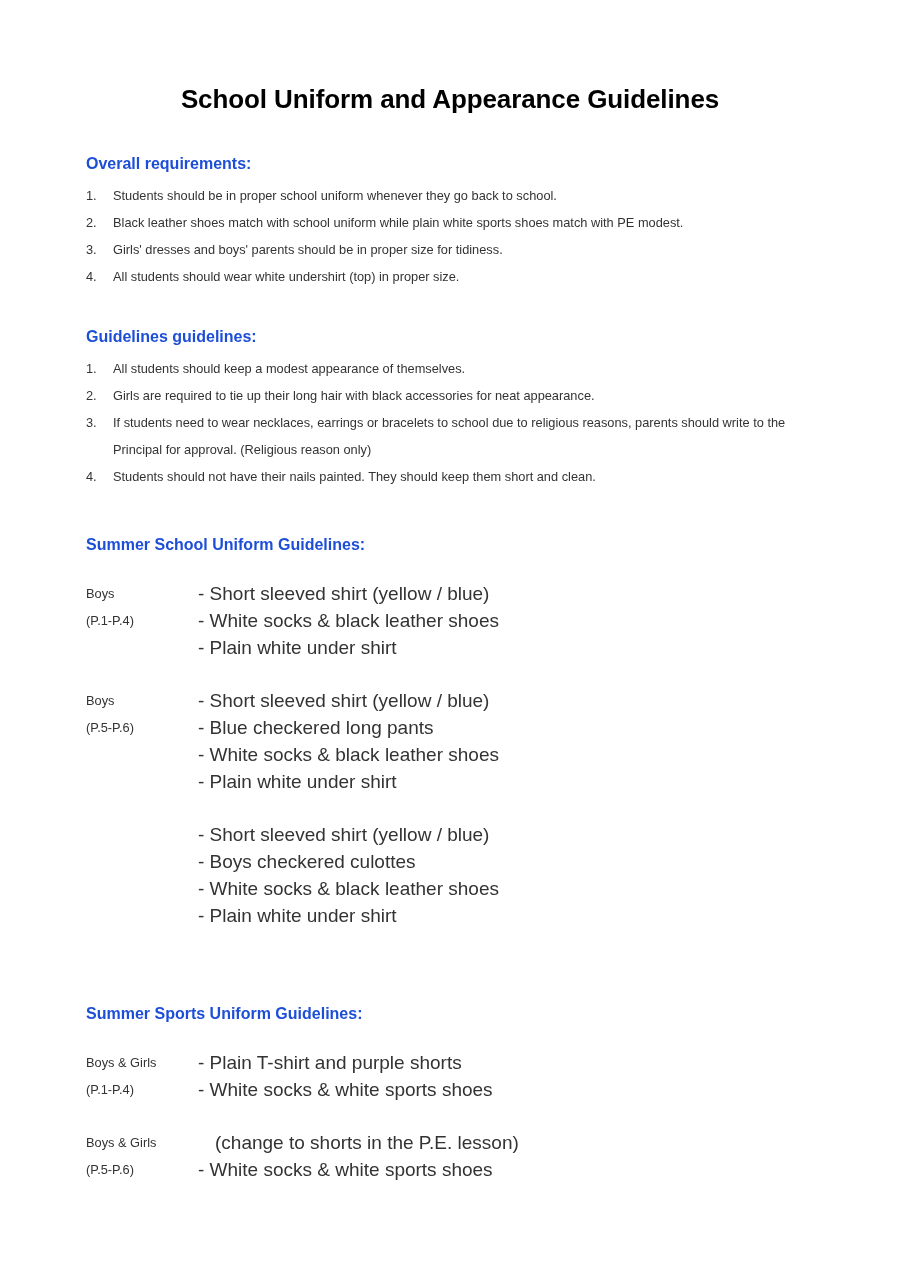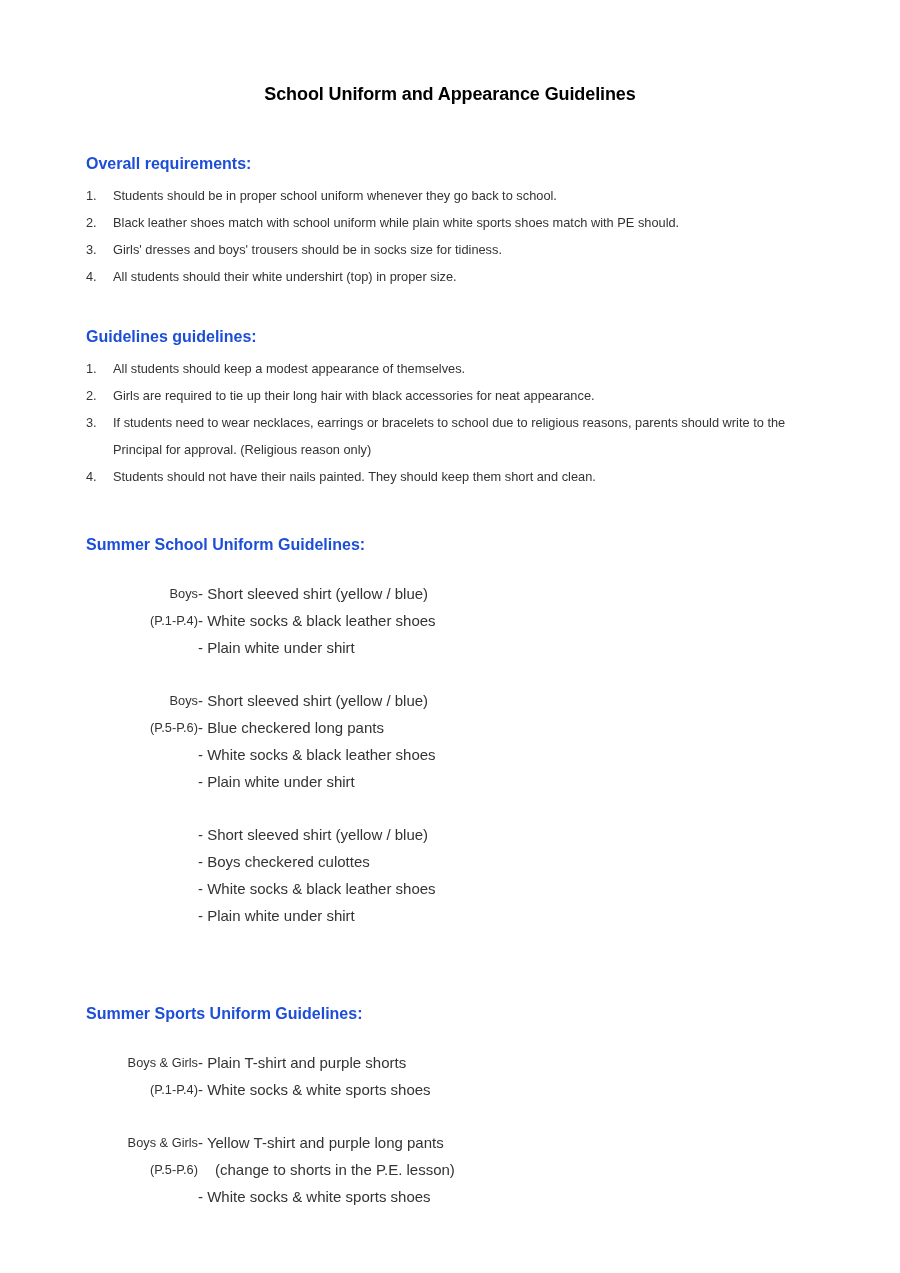--- a/index.html
+++ b/index.html
@@ -22,21 +22,21 @@
     height: 1273px;
     background: #ffffff;
     box-sizing: border-box;
   }
   .doc-title {
     position: absolute;
     left: 0;
     right: 0;
     top: 84px;
     text-align: center;
-    font-size: 18px;
+    font-size: 26px;
     font-weight: bold;
     color: #000000;
     letter-spacing: -0.1px;
   }
   .content {
     position: absolute;
     left: 86px;
     top: 155px;
     width: 724px;
   }
@@ -79,30 +79,29 @@
   }
   .spec-block .who {
     position: absolute;
     left: 0;
     top: 0;
     width: 112px;
     font-size: 12.8px;
     line-height: 27px;
     color: #333333;
     white-space: nowrap;
-    text-align: right;
   }
   .spec-block .who div { line-height: 27px; }
   .spec-block .items {
     margin: 0;
     padding: 0 0 0 112px;
     list-style: none;
   }
   .spec-block .items li {
-    font-size: 15px;
+    font-size: 19px;
     line-height: 27px;
     color: #333333;
     white-space: nowrap;
   }
   .spec-block .items li.sub {
     padding-left: 17px;
   }
   .spec-gap { height: 26px; }
 </style>
 </head>
@@ -116,29 +115,29 @@
 
     <div class="section-heading">Overall requirements:</div>
     <div class="gap-after-heading"></div>
     <ol class="num-list">
       <li>
         <span class="num">1.</span>
         <span class="txt">Students should be in proper school uniform whenever they go back to school.</span>
       </li>
       <li>
         <span class="num">2.</span>
-        <span class="txt">Black leather shoes match with school uniform while plain white sports shoes match with PE should.</span>
+        <span class="txt">Black leather shoes match with school uniform while plain white sports shoes match with PE modest.</span>
       </li>
       <li>
         <span class="num">3.</span>
-        <span class="txt">Girls' dresses and boys' trousers should be in socks size for tidiness.</span>
+        <span class="txt">Girls' dresses and boys' parents should be in proper size for tidiness.</span>
       </li>
       <li>
         <span class="num">4.</span>
-        <span class="txt">All students should their white undershirt (top) in proper size.</span>
+        <span class="txt">All students should wear white undershirt (top) in proper size.</span>
       </li>
     </ol>
 
     <div class="block-gap-lg"></div>
 
     <div class="section-heading">Guidelines guidelines:</div>
     <div class="gap-after-heading"></div>
     <ol class="num-list">
       <li>
         <span class="num">1.</span>
@@ -218,20 +217,19 @@
     </div>
 
     <div class="spec-gap"></div>
 
     <div class="spec-block">
       <div class="who">
         <div>Boys &amp; Girls</div>
         <div>(P.5-P.6)</div>
       </div>
       <ul class="items">
-        <li>- Yellow T-shirt and purple long pants</li>
         <li class="sub">(change to shorts in the P.E. lesson)</li>
         <li>- White socks &amp; white sports shoes</li>
       </ul>
     </div>
 
   </div>
 </div>
 
 </body></html>

